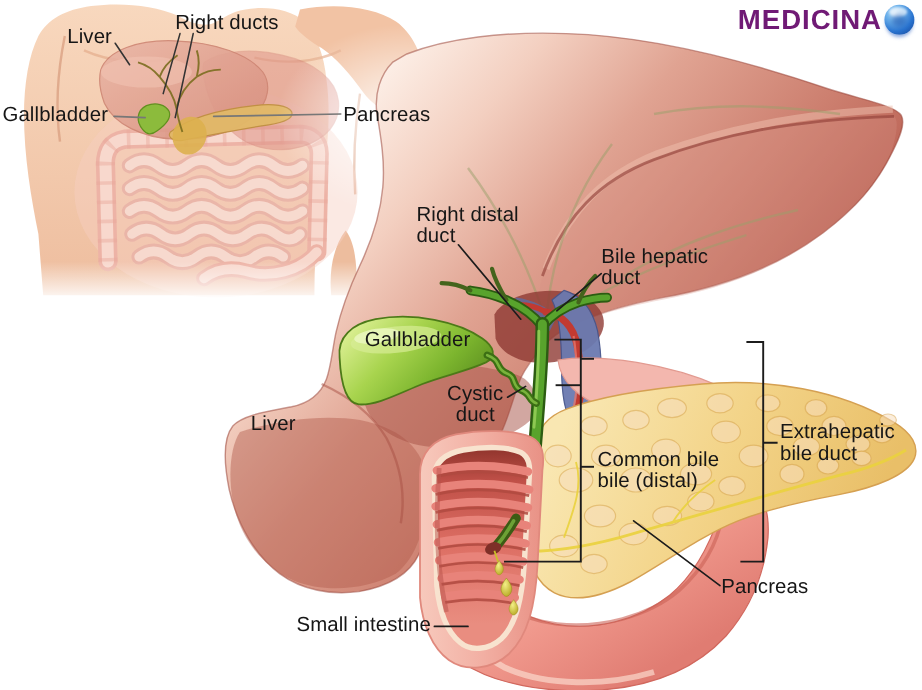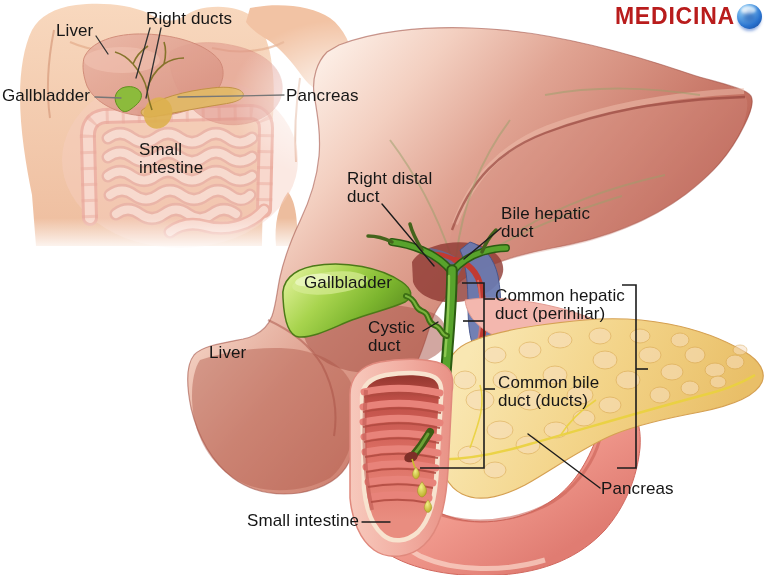--- a/index.html
+++ b/index.html
@@ -1,24 +1,24 @@
 <!DOCTYPE html>
 <html><head>
 <meta charset="utf-8">
 <style>
   html,body{margin:0;padding:0;background:#ffffff;}
   .stage{position:relative;width:768px;height:575px;background:#ffffff;overflow:hidden;
          font-family:"Liberation Sans", sans-serif;}
   .stage svg{position:absolute;left:0;top:0;}
   .lbl{position:absolute;font-size:17px;line-height:1.06;color:#161616;
        white-space:pre-line;letter-spacing:.1px;}
-  .lbl.center{}
+  .lbl.center{text-align:center;}
   .brand{position:absolute;top:1px;left:500px;width:264px;height:30px;
          display:flex;align-items:center;justify-content:flex-end;
-         font-size:23px;font-weight:bold;letter-spacing:.8px;color:#b91c1c;}
+         font-size:23px;font-weight:bold;letter-spacing:.8px;color:#701a75;}
   .globe{width:25px;height:25px;border-radius:50%;margin:0 2px;position:relative;
          background:radial-gradient(circle at 35% 28%, #c9e6fa 0%, #6fb3ec 28%, #2a74d0 62%, #123e90 100%);
          box-shadow:0 3px 3px -1px rgba(60,110,200,.55);}
   .globe:before{content:"";position:absolute;left:4px;top:2px;width:15px;height:8px;
          border-radius:50%;background:rgba(255,255,255,.65);filter:blur(1px);}
   .globe:after{content:"";position:absolute;left:6px;top:8px;width:12px;height:10px;
          border-radius:50%;background:rgba(28,80,170,.55);filter:blur(2px);}
 </style>
 </head>
 <body>
@@ -359,30 +359,28 @@
 
   <div class="brand">
     <span>MEDICINA</span>
     <span class="globe"></span>
   </div>
 
   <div class="lbl" style="left:56px;top:22px">Liver</div>
   <div class="lbl" style="left:146px;top:10px">Right ducts</div>
   <div class="lbl" style="left:2px;top:87px">Gallbladder</div>
   <div class="lbl" style="left:286px;top:87px">Pancreas</div>
-  <div class="lbl" style="left:139px;top:141px">Small
-intestine</div>
 
   <div class="lbl" style="left:347px;top:170px">Right distal
 duct</div>
   <div class="lbl" style="left:501px;top:205px">Bile hepatic
 duct</div>
   <div class="lbl" style="left:304px;top:274px">Gallbladder</div>
   <div class="lbl center" style="left:368px;top:319px;width:56px">Cystic
 duct</div>
-  <div class="lbl" style="left:495px;top:287px">Common hepatic
-duct (perihilar)</div>
   <div class="lbl" style="left:498px;top:374px">Common bile
-duct (ducts)</div>
+bile (distal)</div>
+  <div class="lbl" style="left:650px;top:351px">Extrahepatic
+bile duct</div>
   <div class="lbl" style="left:601px;top:480px">Pancreas</div>
   <div class="lbl" style="left:247px;top:512px">Small intestine</div>
   <div class="lbl" style="left:209px;top:344px">Liver</div>
 </div>
 
 </body></html>

